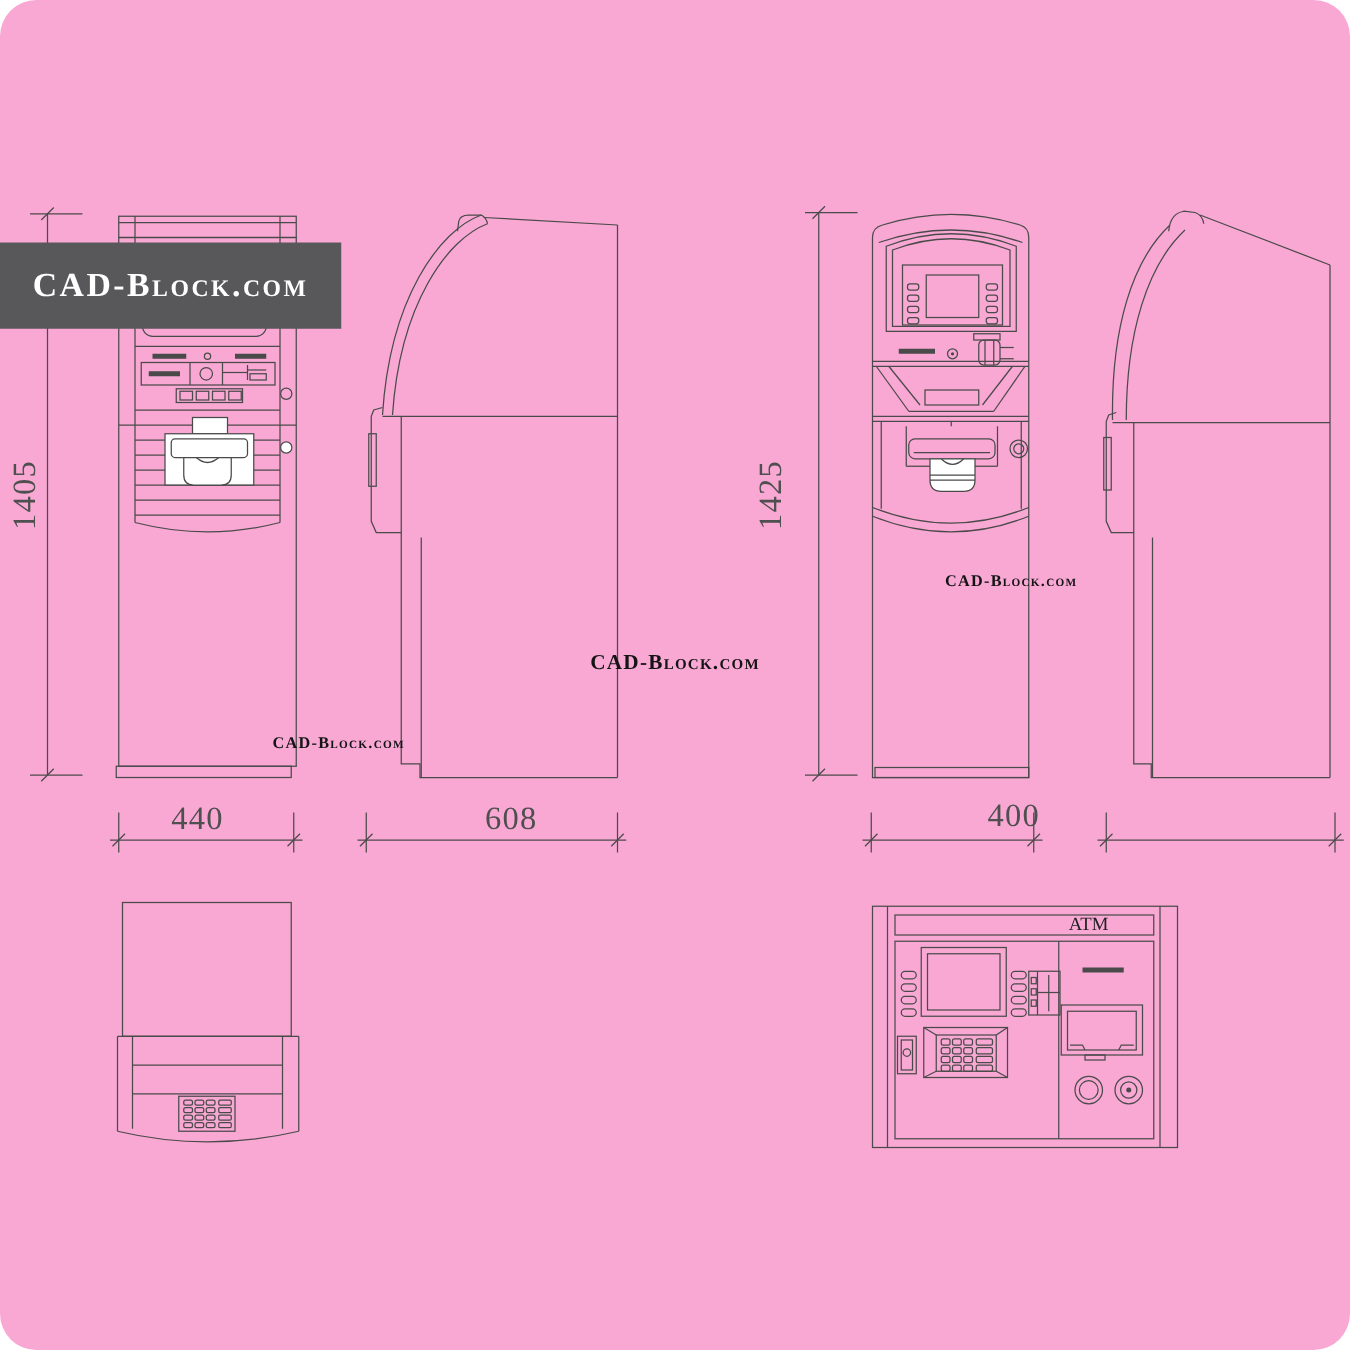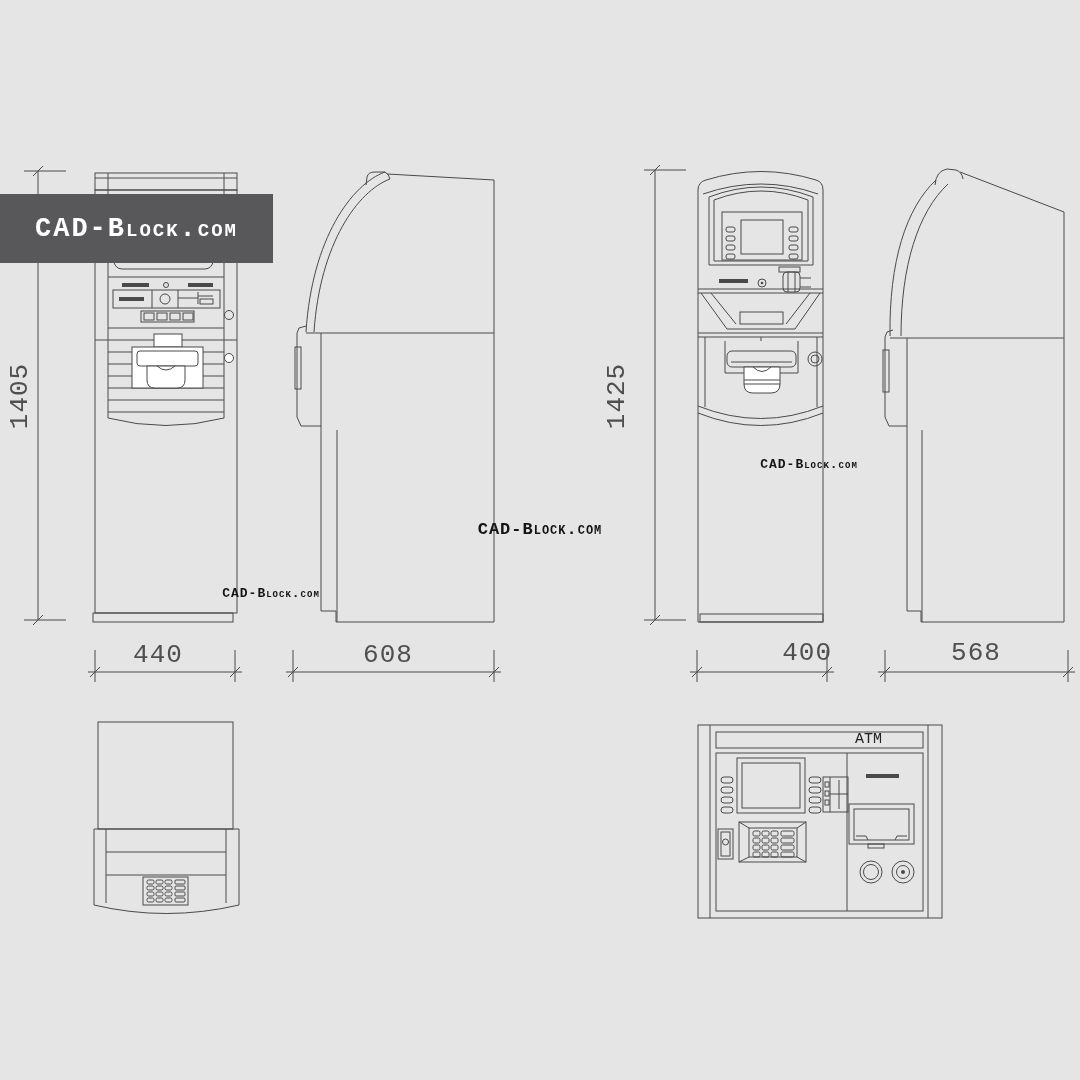--- a/index.html
+++ b/index.html
@@ -1,18 +1,19 @@
 <!DOCTYPE html>
 <html><head>
 <meta charset="utf-8">
 <style>
   html,body{margin:0;padding:0;background:#fff;}
   #canvas{
-    position:relative;width:1080px;height:1080px;background:#e5e5e5;overflow:hidden;
-    font-family:Liberation Mono, monospace;
+    position:relative;width:1080px;height:1080px;background:#f9a8d4;overflow:hidden;
+    font-family:Liberation Serif, serif;
+    border-radius:29px;
   }
   #drawing{position:absolute;left:0;top:0;}
   #drawing *{stroke:#4a4a4a;stroke-width:1;fill:none;}
   #drawing .f{fill:#4a4a4a;stroke:none;}
   #drawing .w{fill:#ffffff;stroke:#4a4a4a;}
   .dim-label{
     position:absolute;color:#4f4f4f;font-size:26px;letter-spacing:1px;
     text-align:center;white-space:nowrap;
   }
   .dim-label.vert{transform:rotate(-90deg);}
@@ -303,23 +304,22 @@
     <circle class="f" cx="903" cy="872" r="2"></circle>
   </g>
 </svg>
 
   <div id="banner">
     <span class="banner-text">CAD-Block.com</span>
   </div>
 
   <div class="dim-label vert" style="left:-40px;top:381px;width:120px;height:30px;line-height:30px;">1405</div>
   <div class="dim-label" style="left:88px;top:640px;width:140px;">440</div>
-  <div class="dim-label" style="left:294px;top:640px;width:188px;">608</div>
+  <div class="dim-label" style="left:294px;top:640px;width:188px;padding-left:21px;">608</div>
   <div class="dim-label vert" style="left:557px;top:381px;width:120px;height:30px;line-height:30px;">1425</div>
   <div class="dim-label" style="left:692px;top:638px;width:140px;text-align:right;">400</div>
-  <div class="dim-label" style="left:876px;top:638px;width:200px;">568</div>
 
   <div class="wm" style="left:208px;top:586px;width:126px;font-size:13px;">CAD-Block.com</div>
   <div class="wm" style="left:461px;top:520px;width:158px;font-size:17px;">CAD-Block.com</div>
   <div class="wm" style="left:747px;top:457px;width:124px;font-size:13px;">CAD-Block.com</div>
 
   <div id="atm-label">ATM</div>
 </div>
 
 </body></html>

